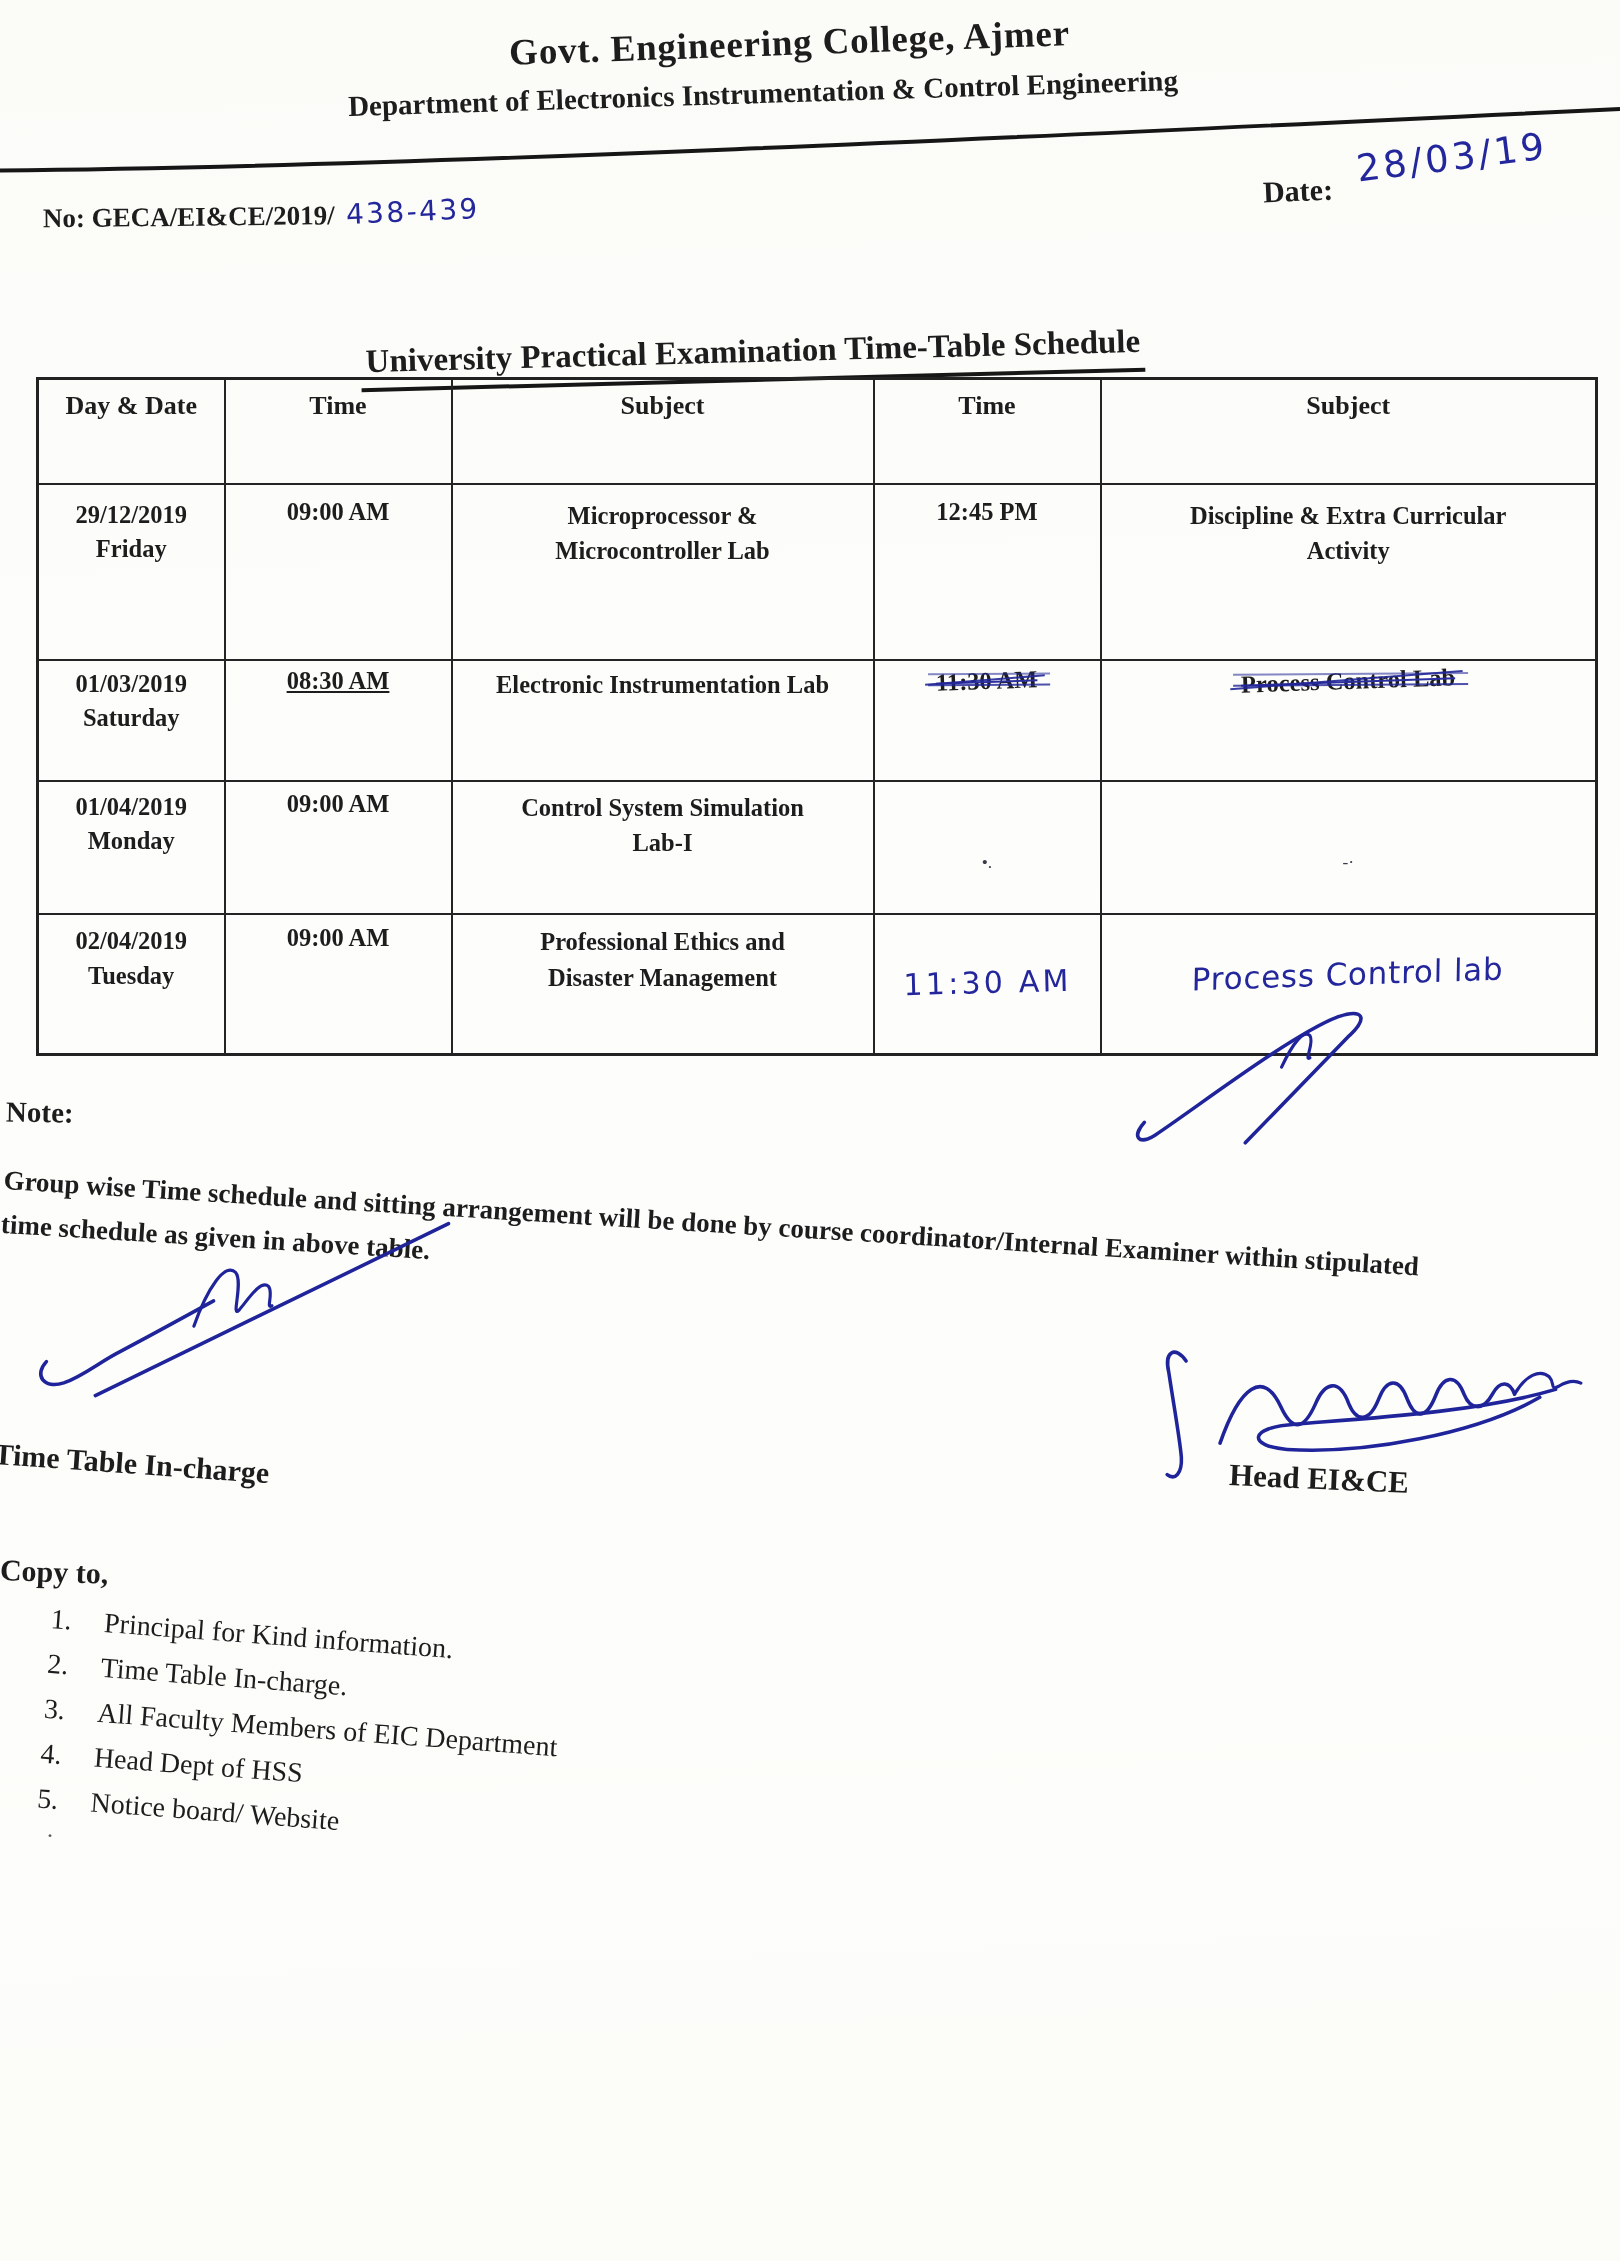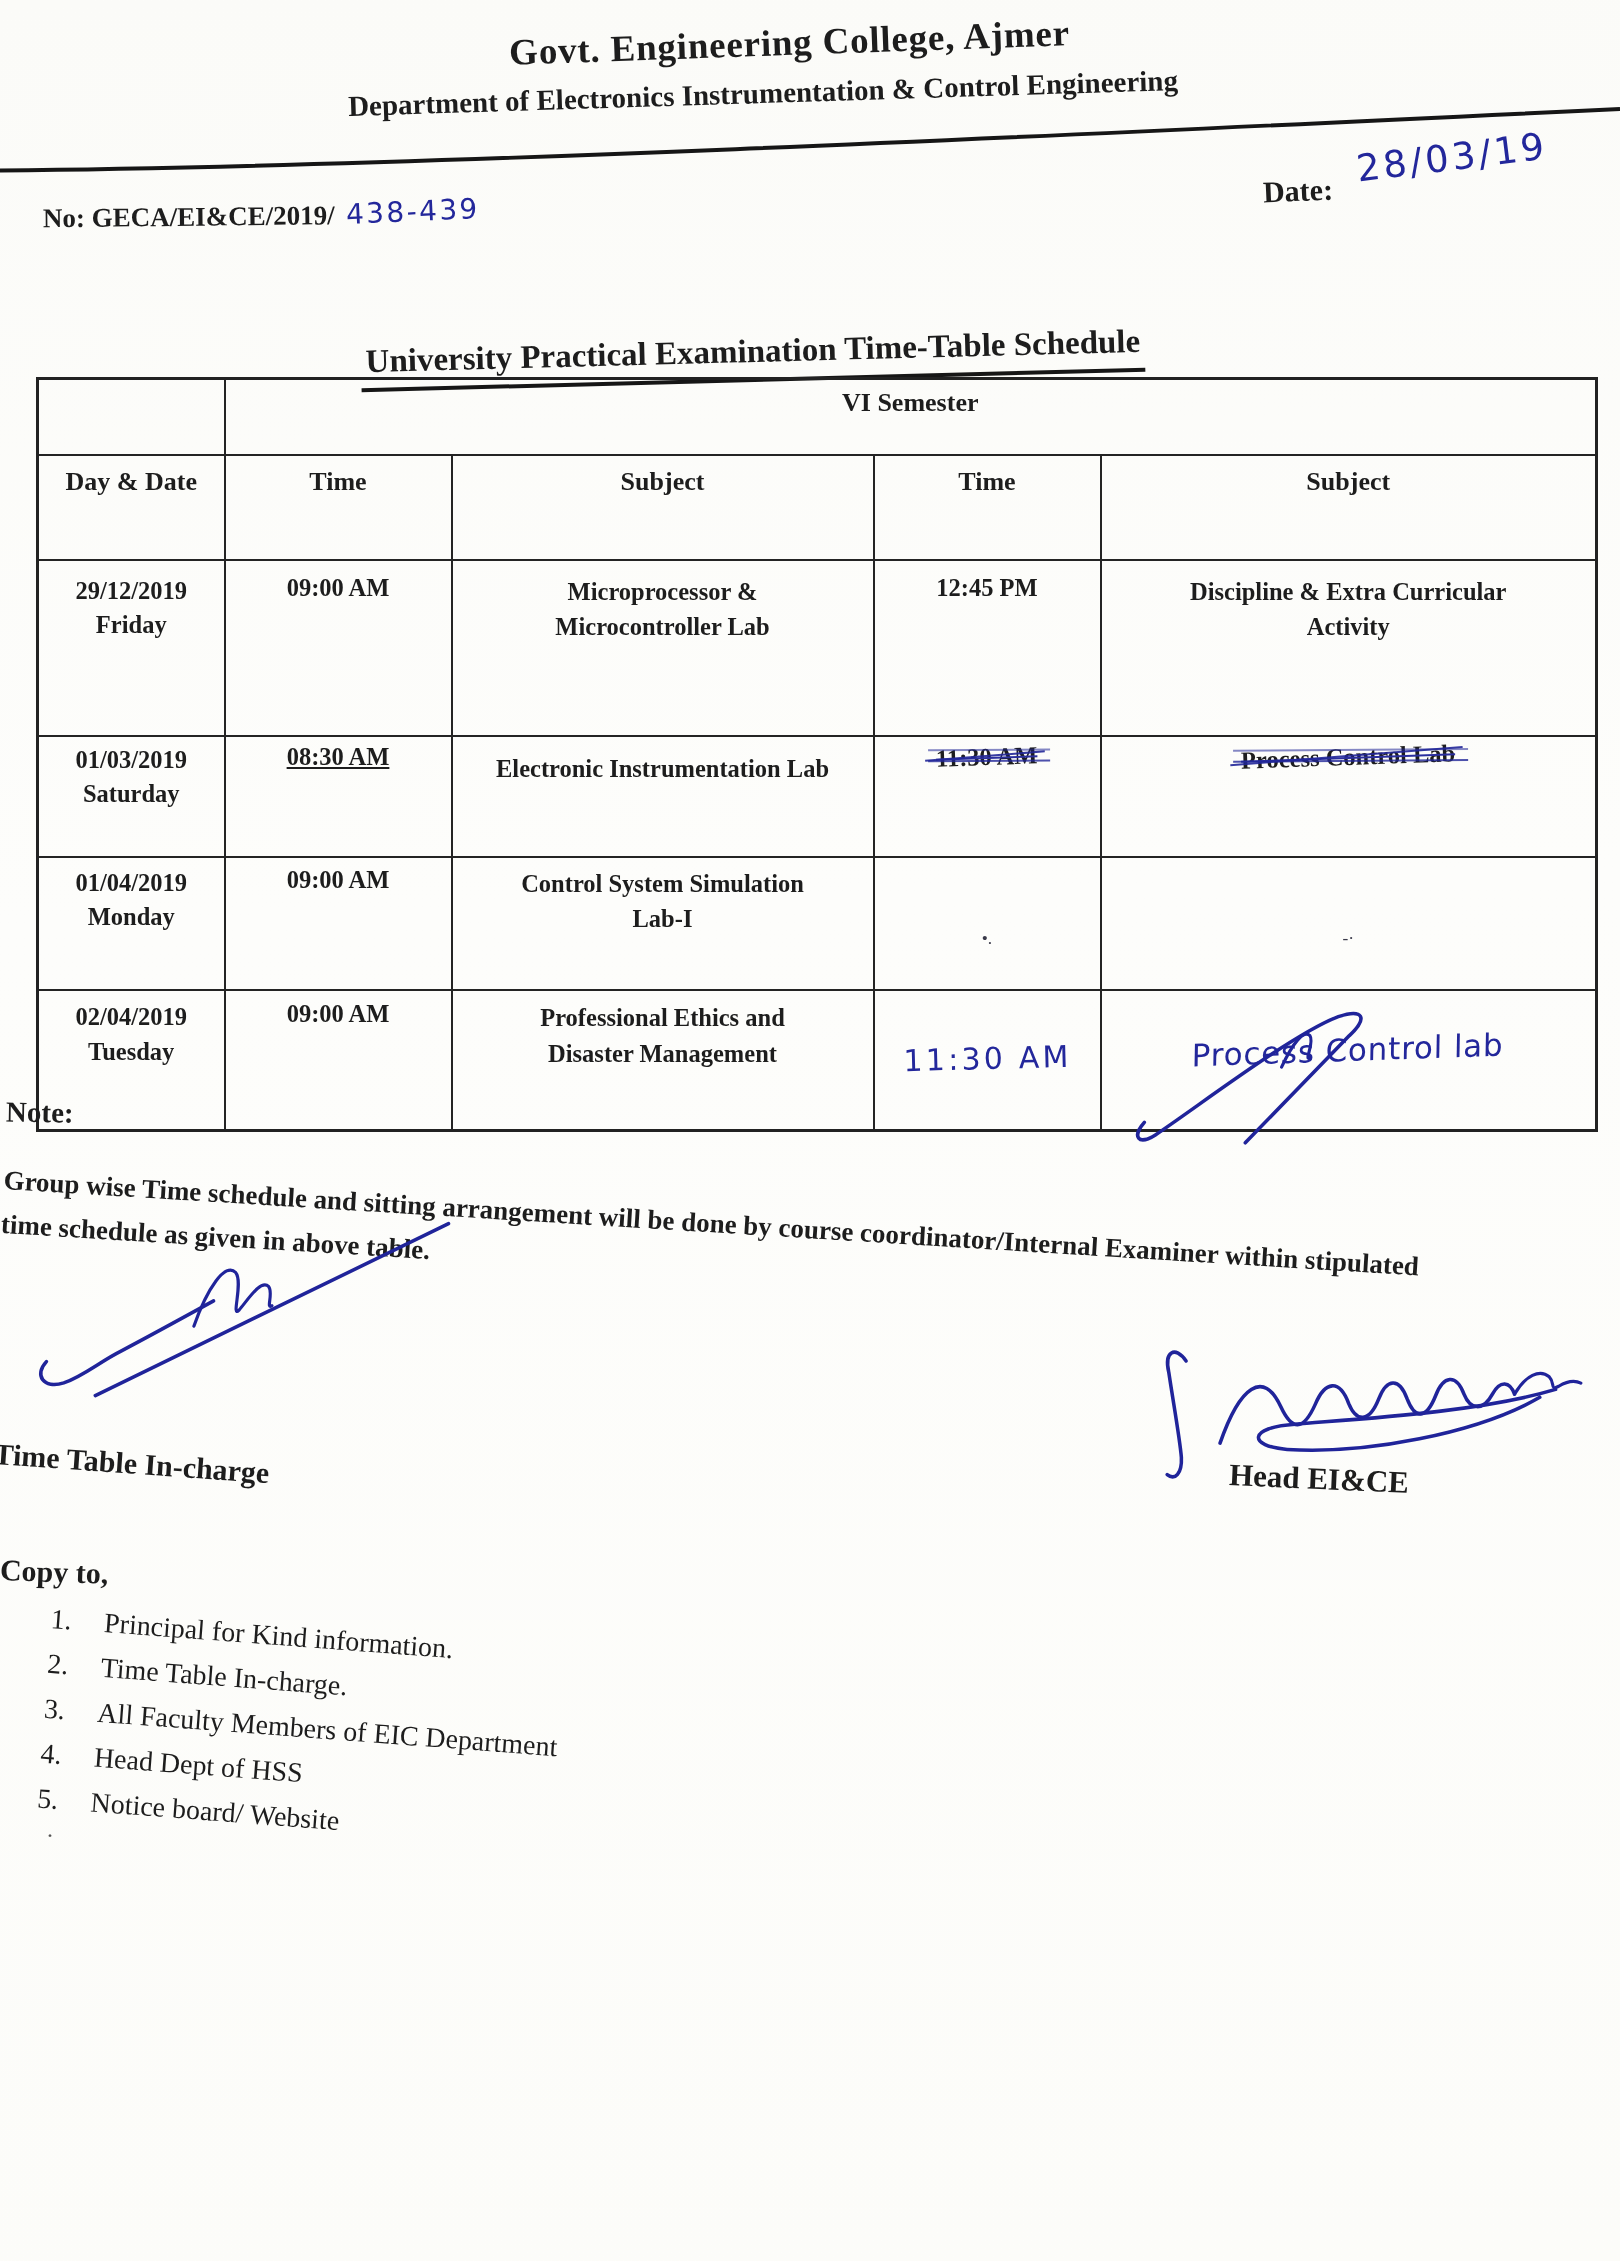--- a/index.html
+++ b/index.html
@@ -34,21 +34,21 @@
   .sem-row td{height:66px;}
   .sem-cell{padding-top:8px !important;font-size:26px !important;}
   .hdr-row td{height:92px;padding-top:11px !important;font-size:26px !important;}
   .row1 td{height:161px;padding-top:12.6px !important;}
   .row2 td{height:113px;padding-top:6.3px !important;}
   .row3 td{height:123px;padding-top:8px !important;}
   .row4 td{height:129px;padding-top:9.5px !important;}
   .pt40{padding-top:35px !important;text-decoration:underline;}
   .pt28{padding-top:22px !important;}
   td .wrap{display:inline-block;line-height:1.45;text-align:center;}
-  .w310{max-width:245px;} .w470{max-width:371px;} .w520{max-width:411px;margin-top:8px;}
+  .w310{max-width:245px;} .w470{max-width:371px;} .w520{max-width:411px;}
   .w400{max-width:316px;} .w360{max-width:284px;}
   .datecell{line-height:1.4;}
   
   .struck{position:relative;display:inline-block;transform:rotate(-2deg);
     text-decoration:line-through;text-decoration-color:#2a2e9e;text-decoration-thickness:2.4px;}
   .struck::before{content:"";position:absolute;left:-11px;right:-8px;top:42%;height:0;
     border-top:2.8px solid rgba(33,38,152,.9);transform:rotate(-2.5deg);}
   .struck::after{content:"";position:absolute;left:-8px;right:-12.6px;top:62%;height:0;
     border-top:2.4px solid rgba(33,38,152,.8);transform:rotate(1.6deg);
     box-shadow:0 -11px 0 rgba(33,38,152,.55);}
@@ -98,24 +98,20 @@
 
   <table class="sched">
     <colgroup>
       <col style="width:187px">
         <col style="width:227px">
         <col style="width:422px">
       <col style="width:227px">
         <col style="width:496px">
     </colgroup>
     <tbody>
-        <tr class="sem-row">
-      <td></td>
-      <td colspan="4" class="sem-cell">VI Semester</td>
-    </tr>
     <tr class="hdr-row">
       <td>Day &amp; Date</td>
       <td>Time</td>
       <td>Subject</td>
       <td>Time</td>
       <td>Subject</td>
     </tr>
     <tr class="row1">
       <td class="datecell">
         <div>29/12/2019</div>

